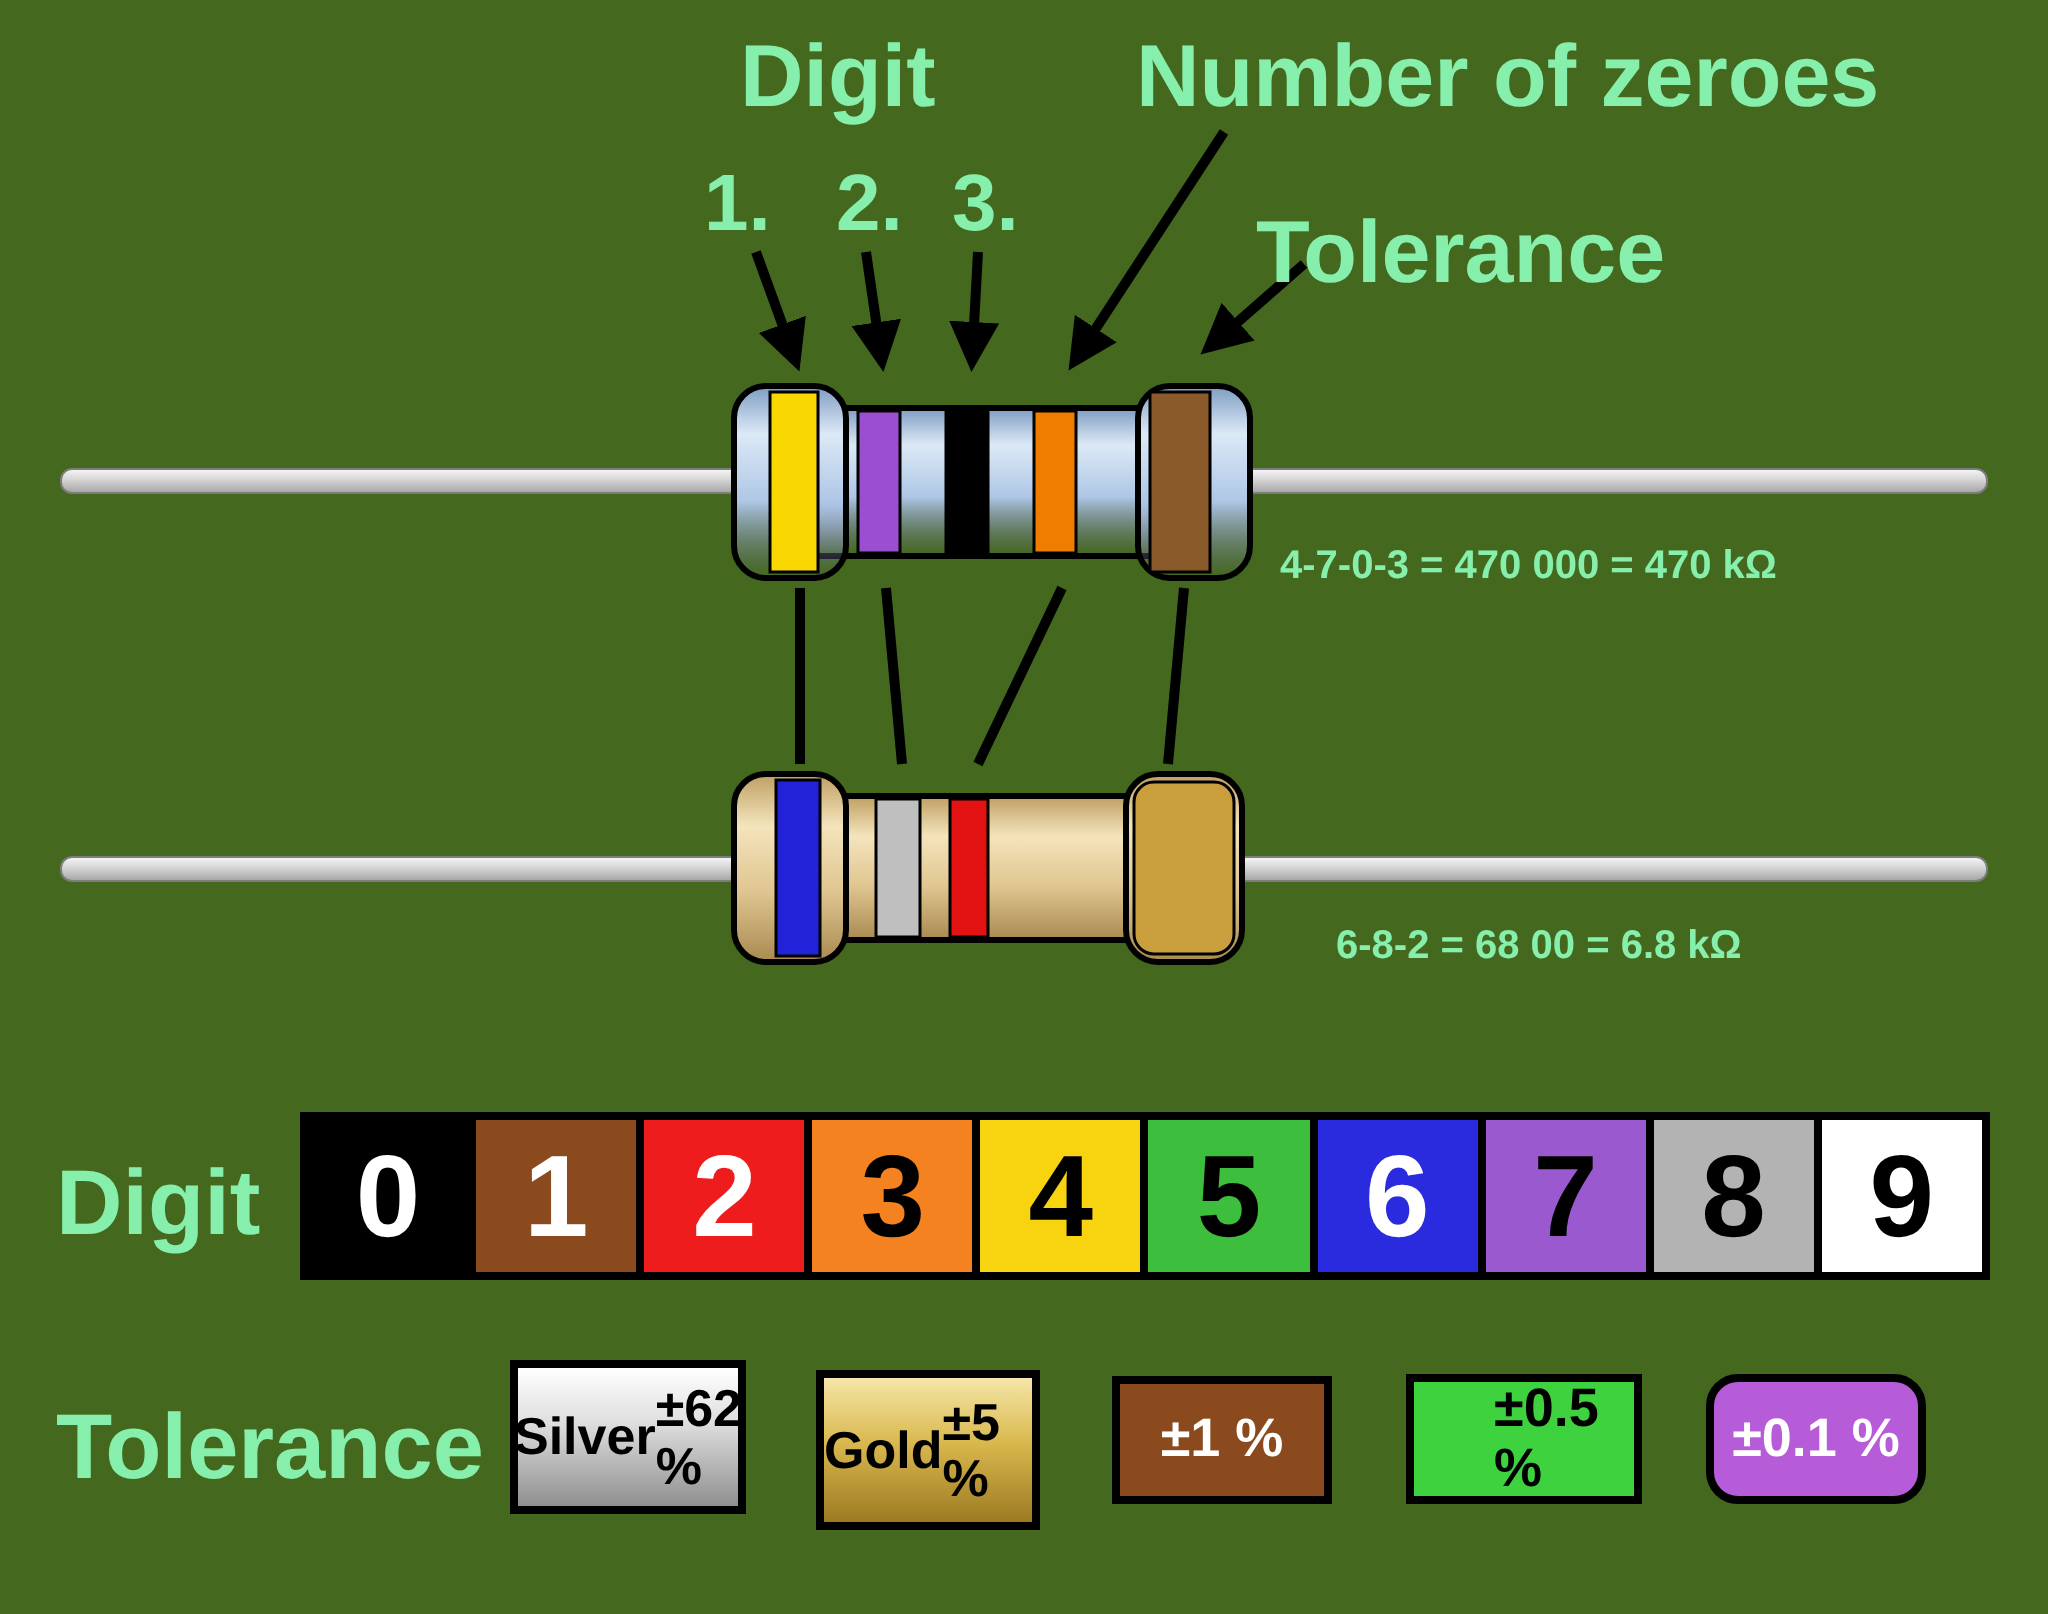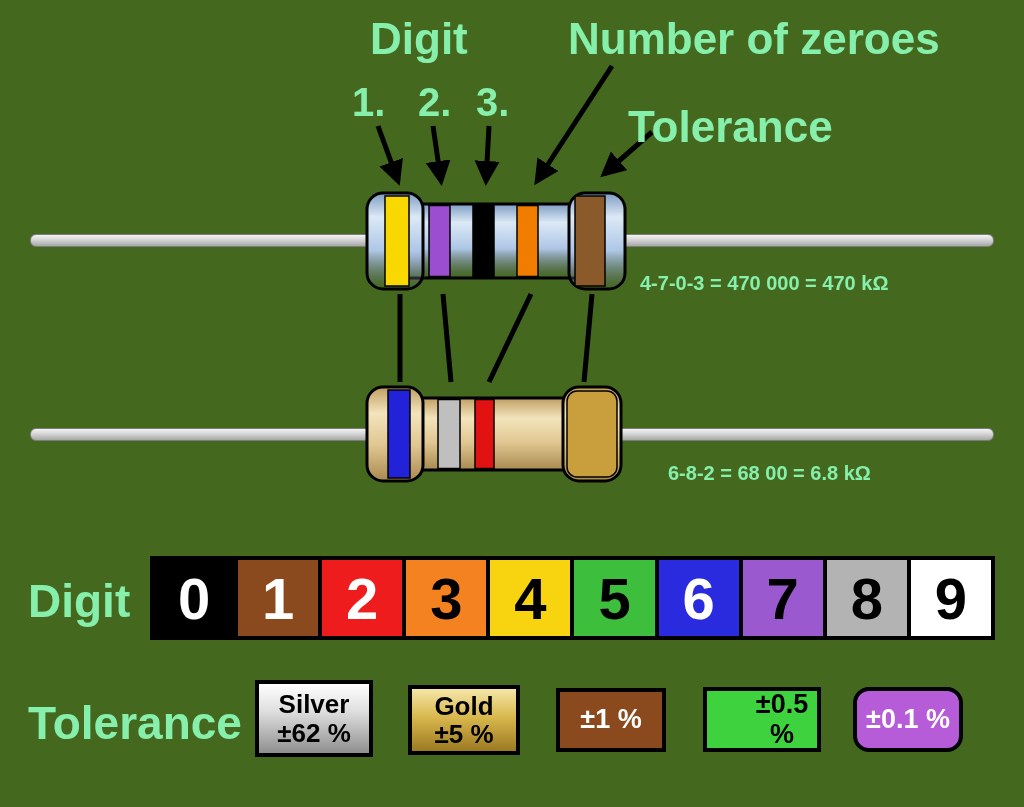--- a/index.html
+++ b/index.html
@@ -28,30 +28,30 @@
     display:flex; border:4px solid #000; background:#000; z-index:6;
   }
   .digit-cell {
     flex:1; display:flex; align-items:center; justify-content:center;
     font-size:58px; font-weight:bold;
   }
   .digit-cell + .digit-cell { border-left:4px solid #000; }
 
   .tol-box {
     position:absolute; border:4px solid #000; z-index:6;
-    display:flex; flex-direction:column; align-items:center; justify-content:center;
-    font-weight:bold; text-align:center;
+    display:flex; flex-direction:row; align-items:center; justify-content:center;
+    font-weight:bold; 
   }
   .tol-box .line { line-height:1.08; font-size:26px; }
   .box-silver {
     left:255px; top:680px; width:118px; height:77px;
     background:linear-gradient(180deg,#ffffff 0%,#dedede 40%,#8f8f8f 100%);
   }
   .box-gold {
-    left:408px; top:685px; width:112px; height:70px;
+    left:408px; top:685px; width:112px; height:80px;
     background:linear-gradient(180deg,#f5e6a8 0%,#d9b84e 45%,#9c7a22 100%);
   }
   .box-brown { left:556px; top:688px; width:110px; height:64px; }
   .box-green { left:703px; top:687px; width:118px; height:65px; }
   .box-purple { left:853px; top:687px; width:110px; height:65px;border-radius:16px; }
   .box-brown .line, .box-green .line, .box-purple .line { font-size:27px; }
 </style>
 </head>
 <body style="background-color: rgb(68, 105, 30);">
 

